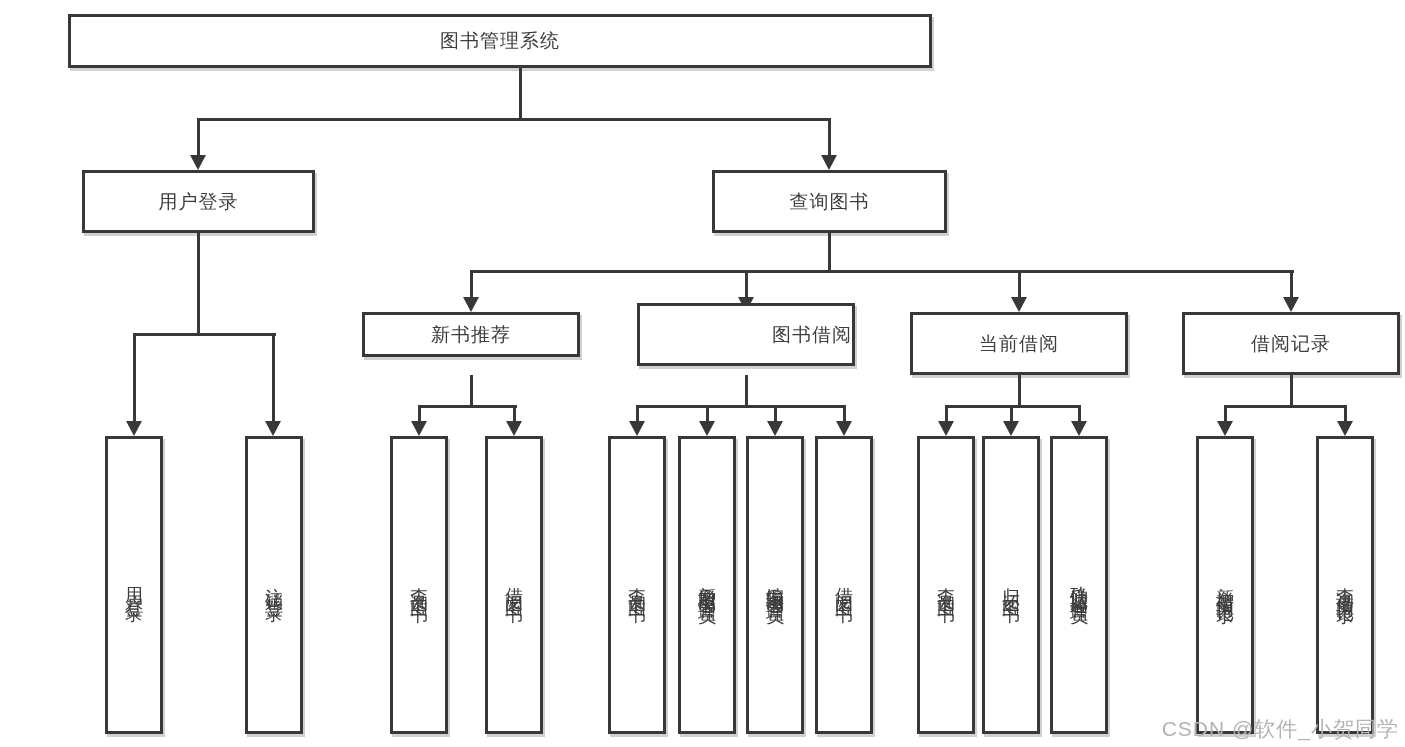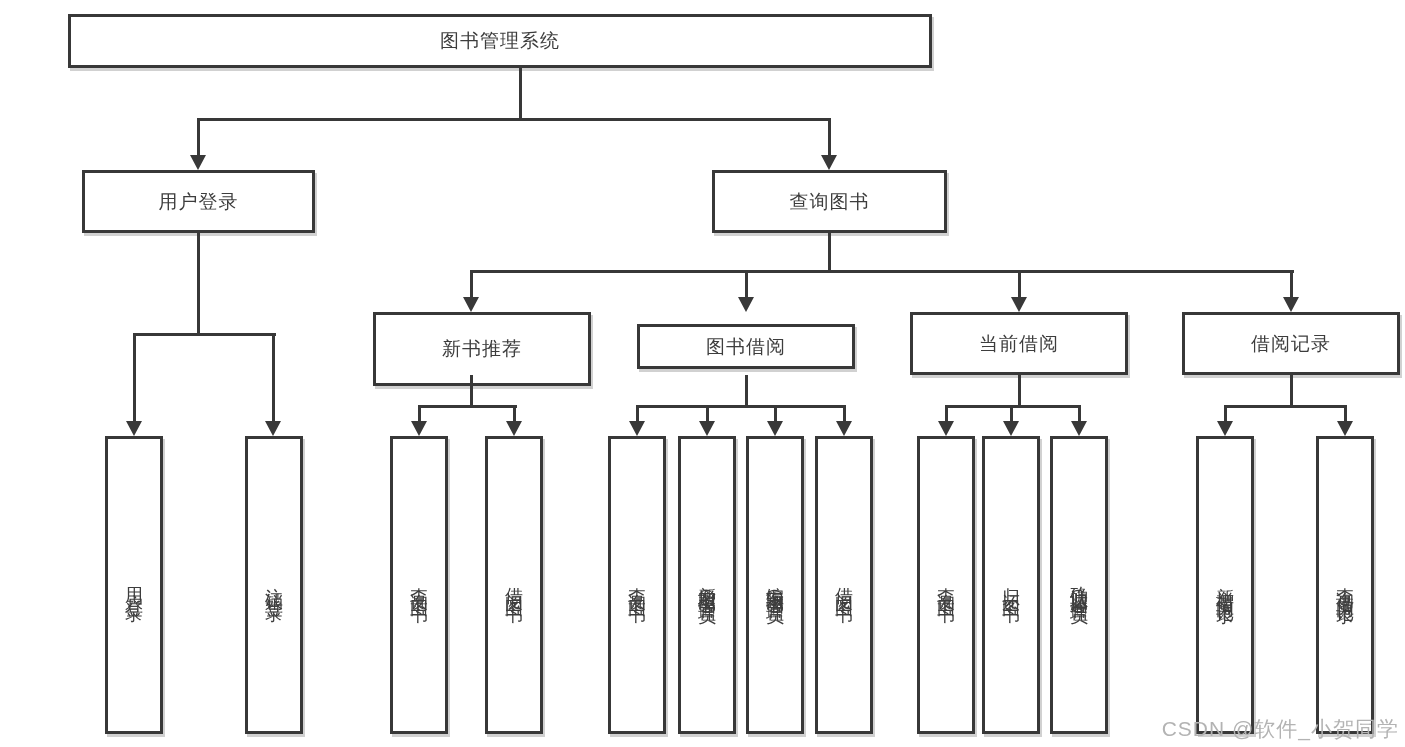--- a/index.html
+++ b/index.html
@@ -70,24 +70,24 @@
   <div class="hline" style="left:470px;top:270px;width:824px;"></div>
   <div class="vline" style="left:470px;top:270px;height:30px;"></div>
   <div class="arrow" style="left:463px;top:297px;"></div>
   <div class="vline" style="left:745px;top:270px;height:30px;"></div>
   <div class="arrow" style="left:738px;top:297px;"></div>
   <div class="vline" style="left:1018px;top:270px;height:30px;"></div>
   <div class="arrow" style="left:1011px;top:297px;"></div>
   <div class="vline" style="left:1290px;top:270px;height:30px;"></div>
   <div class="arrow" style="left:1283px;top:297px;"></div>
 
-  <div class="box" style="left:362px;top:312px;width:218px;height:74px;margin-left:11px;">
+  <div class="box" style="left:362px;top:312px;width:218px;height:45px;">
     <span>新书推荐</span>
   </div>
-  <div class="box" style="left:637px;top:324px;width:218px;height:45px;">
+  <div class="box" style="left:637px;top:303px;width:218px;height:63px;justify-content:flex-end;">
     <span>图书借阅</span>
   </div>
   <div class="box" style="left:1182px;top:312px;width:218px;height:63px;">
     <span>借阅记录</span>
   </div>
   <div class="box" style="left:910px;top:312px;width:218px;height:63px;">
     <span>当前借阅</span>
   </div>
 
   <div class="vline" style="left:470px;top:375px;height:33px;"></div>

